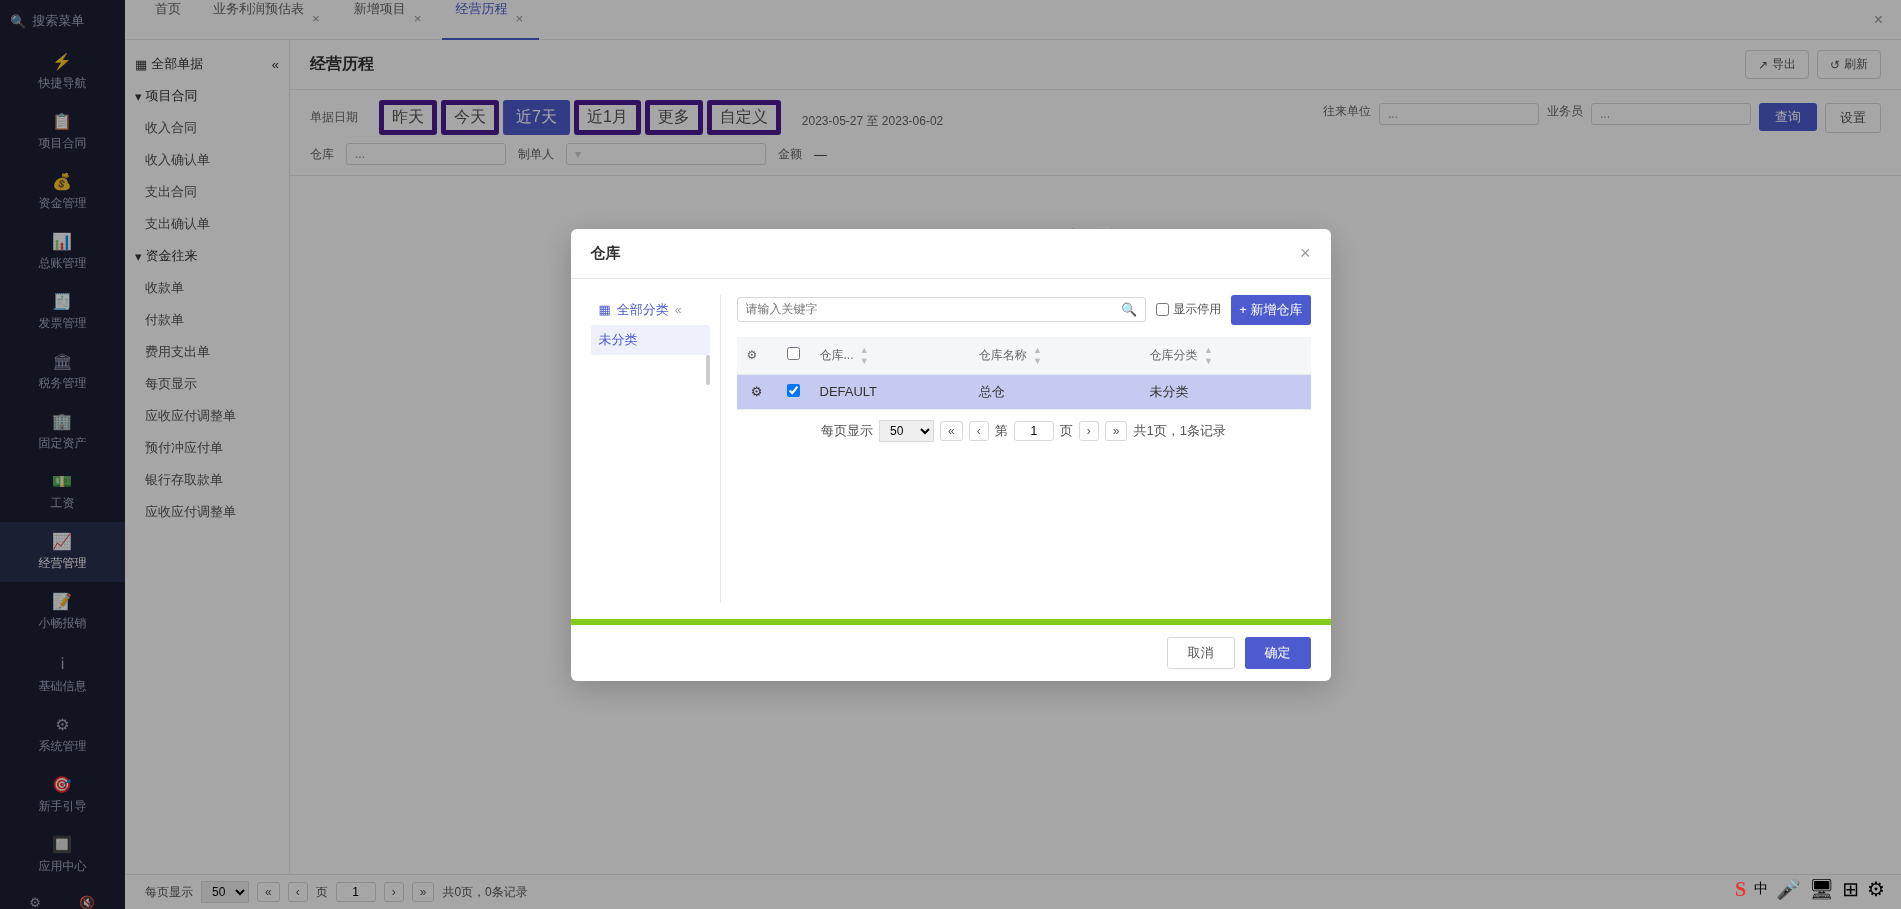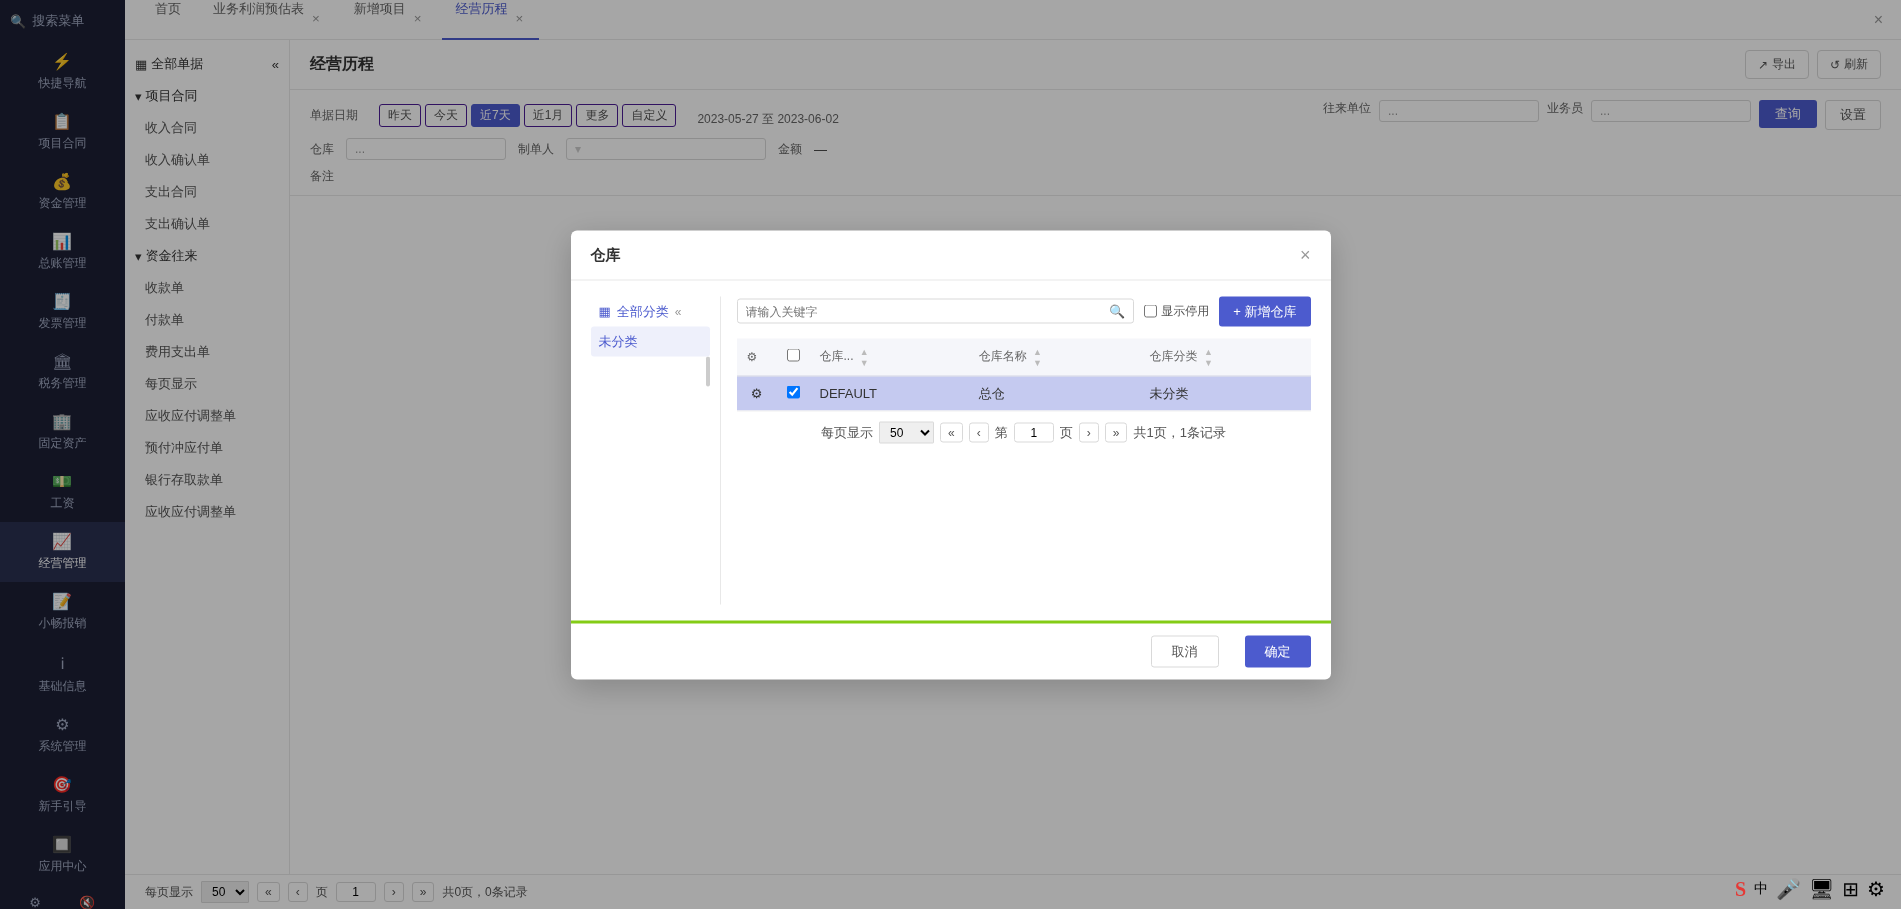--- a/index.html
+++ b/index.html
@@ -46,21 +46,21 @@
       padding: 5px 12px; border: 1px solid #d9d9d9; background: #fff; border-radius: 4px; cursor: pointer; font-size: 12px; color: #555; display: flex; align-items: center; gap: 4px;
     }
 
     
     .filter-area {
       background: #fff; padding: 10px 20px; border-bottom: 1px solid #e8e8e8;
     }
     .filter-row { display: flex; align-items: center; gap: 21px; margin-bottom: 8px; flex-wrap: wrap; }
     .filter-label { color: #666; font-size: 12px; white-space: nowrap; }
     .date-btns { display: flex; gap: 4px; align-items: center; }
-    .date-btn { padding: 2px 8px; border: 1px solid #4c1d95; border-radius: 3px; cursor: pointer; font-size: 12px; background: #fff; color: #555; }
+    .date-btn { padding: 2px 8px; border: 5px solid #4c1d95; border-radius: 3px; cursor: pointer; font-size: 16px; background: #fff; color: #555; }
     .date-btn.active { background: #4c5bce; color: #fff; border-color: #4c5bce; }
     .date-range { font-size: 12px; color: #666; margin-top: 8px; }
     .filter-select { border: 1px solid #d9d9d9; border-radius: 3px; padding: 3px 8px; font-size: 12px; color: #999; width: 160px; display: flex; align-items: center; justify-content: space-between; cursor: pointer; }
     .btn-query { background: #4c5bce; color: #fff; border: none; padding: 5px 16px; border-radius: 3px; cursor: pointer; font-size: 13px; }
     .btn-setting { background: #fff; color: #555; border: 1px solid #d9d9d9; padding: 5px 14px; border-radius: 3px; cursor: pointer; font-size: 13px; }
 
     
     .filter-row2 { display: flex; align-items: center; gap: 12px; }
 
     
@@ -84,45 +84,45 @@
       width: 130px; border-right: 1px solid #e8e8e8; padding-right: 10px; flex-shrink: 0;
     }
     .category-header { display: flex; align-items: center; gap: 6px; padding: 6px 8px; font-size: 13px; color: #4c5bce; font-weight: 500; cursor: pointer; }
     .category-item { padding: 6px 8px; font-size: 13px; color: #333; cursor: pointer; border-radius: 3px; }
     .category-item.active { background: #eef0fb; color: #4c5bce; }
     .collapse-arrow { cursor: pointer; color: #999; font-size: 12px; }
 
     
     .table-panel { flex: 1; padding-left: 16px; display: flex; flex-direction: column; }
     .table-toolbar { display: flex; align-items: center; gap: 10px; margin-bottom: 12px; }
-    .search-box { flex: 1; display: flex; align-items: center; border: 1px solid #d9d9d9; border-radius: 3px; padding: 4px 8px; gap: 14px; }
+    .search-box { flex: 1; display: flex; align-items: flex-start; border: 1px solid #d9d9d9; border-radius: 3px; padding: 4px 8px; gap: 14px; }
     .search-input { border: none; outline: none; font-size: 12px; color: #333; flex: 1; background: transparent; }
     .search-icon { color: #999; font-size: 13px; }
     .checkbox-label { display: flex; align-items: center; gap: 4px; font-size: 12px; color: #555; cursor: pointer; }
-    .btn-add { background: #4c5bce; color: #fff; border: none; padding: 6px 14px; border-radius: 3px; cursor: pointer; font-size: 13px; white-space: nowrap; }
+    .btn-add { background: #4c5bce; color: #fff; border: none; padding: 6px 8px; border-radius: 3px; cursor: pointer; font-size: 13px; white-space: nowrap; }
 
     
     .warehouse-table { width: 100%; border-collapse: collapse; font-size: 13px; }
     .warehouse-table th { background: #f5f6fa; color: #666; padding: 8px 10px; text-align: left; border-bottom: 1px solid #e8e8e8; font-weight: 500; font-size: 12px; }
     .warehouse-table td { padding: 8px 10px; border-bottom: 1px solid #f0f0f0; color: #333; }
     .warehouse-table tr.selected td { background: #c5caf0; }
     .th-icon { width: 32px; text-align: center; }
     .th-check { width: 32px; text-align: center; }
     .col-num { width: 40px; text-align: center; }
     .sort-arrows { display: inline-flex; flex-direction: column; gap: 1px; margin-left: 3px; font-size: 9px; color: #bbb; vertical-align: middle; }
 
     
     .pagination { display: flex; align-items: center; gap: 6px; padding: 10px 0; justify-content: center; font-size: 13px; color: #555; }
     .page-select { border: 1px solid #d9d9d9; border-radius: 1px; padding: 2px 6px; font-size: 12px; }
     .page-btn { border: 1px solid #d9d9d9; background: #fff; padding: 2px 7px; border-radius: 3px; cursor: pointer; font-size: 12px; color: #555; }
     .page-btn:disabled { color: #ccc; cursor: not-allowed; }
     .page-input { border: 1px solid #d9d9d9; border-radius: 3px; padding: 2px 6px; width: 40px; text-align: center; font-size: 12px; }
 
     
-    .modal-footer { padding: 12px 20px; border-top: 3px solid #84cc16; display: flex; justify-content: flex-end; gap: 26px; }
+    .modal-footer { padding: 12px 20px; border-top: 6px solid #84cc16; display: flex; justify-content: flex-end; gap: 10px; }
     .btn-cancel { border: 1px solid #d9d9d9; background: #fff; padding: 6px 20px; border-radius: 3px; cursor: pointer; font-size: 13px; color: #555; }
     .btn-confirm { background: #4c5bce; color: #fff; border: none; padding: 6px 20px; border-radius: 3px; cursor: pointer; font-size: 13px; }
 
     
     .sub-sidebar {
       position: fixed; left: 125px; top: 40px; width: 165px; height: calc(100% - 40px); background: #fff; border-right: 1px solid #e8e8e8; overflow-y: auto; z-index: 5; padding: 8px 0;
     }
     .sub-sidebar-item { padding: 7px 20px; font-size: 13px; color: #555; cursor: pointer; }
     .sub-sidebar-group { padding: 7px 10px; font-size: 13px; color: #333; font-weight: 500; cursor: pointer; display: flex; align-items: center; gap: 4px; }
 
@@ -325,23 +325,20 @@
           <span class="filter-label">仓库</span>
           <div class="filter-select">
             <span>...</span>
           </div>
           <span class="filter-label">制单人</span>
           <div class="filter-select" style="width:200px;">
             <span style="color:#ccc;">▾</span>
           </div>
           <span class="filter-label">金额</span>
           <span style="color:#333;">—</span>
-        </div>
-        <div style="margin-top:8px;">
-          <span class="filter-label">备注</span>
         </div>
       </div>
 
       <div style="flex:1; background:#fff; overflow:auto; padding:10px 20px;">
         <div style="text-align:center; color:#999; padding:40px 0;">暂无数据</div>
       </div>
     </div>
   </div>
 
   <div class="bottom-bar">

